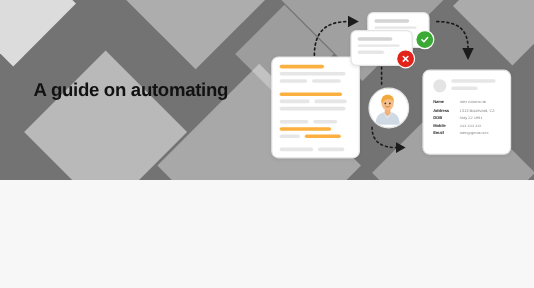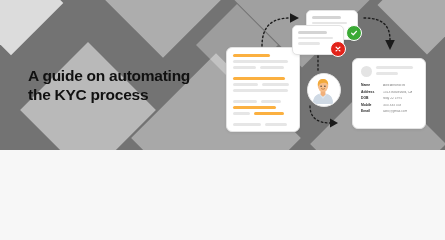--- a/index.html
+++ b/index.html
@@ -216,21 +216,20 @@
     <div class="diamond d3"></div>
     <div class="diamond d4"></div>
     <div class="diamond d5"></div>
     <div class="diamond d6"></div>
     <div class="diamond d7"></div>
     <div class="diamond d8"></div>
   </div>
 
   <h1 id="headline">
     <span class="ln">A guide on automating</span>
-    <span class="ln">the KYC process</span>
   </h1>
 
   <div id="illustration">
 
     <svg class="arrow-svg" viewBox="0 0 227 150">
 
       <path d="M44 46 C44 26, 54 18, 72 18" fill="none" stroke="#1b1b1b" stroke-width="1.4" stroke-linecap="round" stroke-dasharray="1.6 2.6"></path>
       <polygon points="72,13.2 81,18 72,22.8" fill="#1b1b1b"></polygon>
 
       <path d="M146 18 C164 18, 172 25, 172 40" fill="none" stroke="#1b1b1b" stroke-width="1.4" stroke-linecap="round" stroke-dasharray="1.6 2.6"></path>

